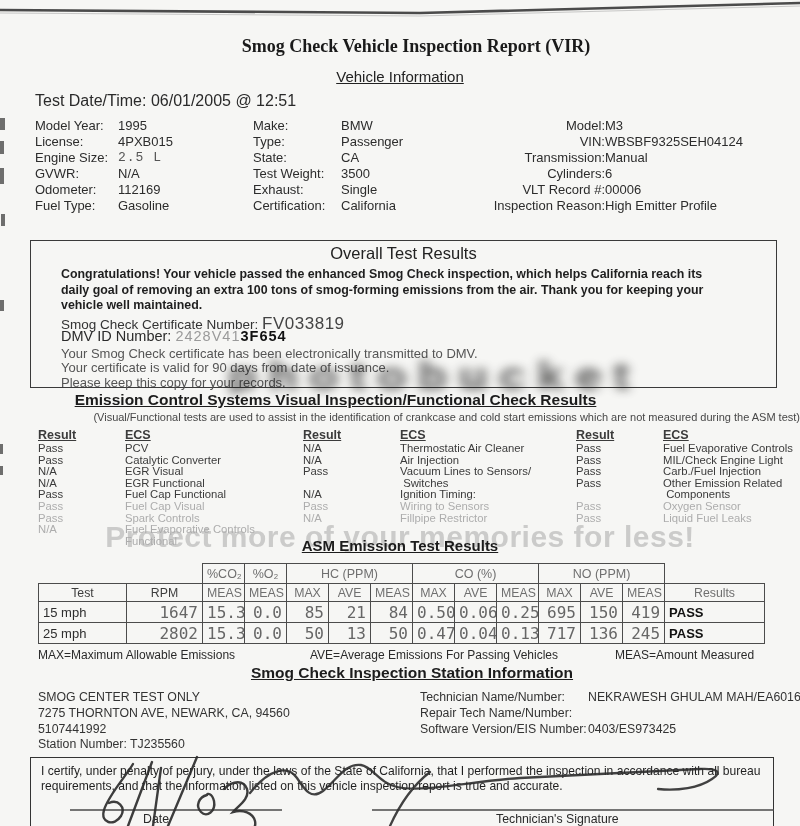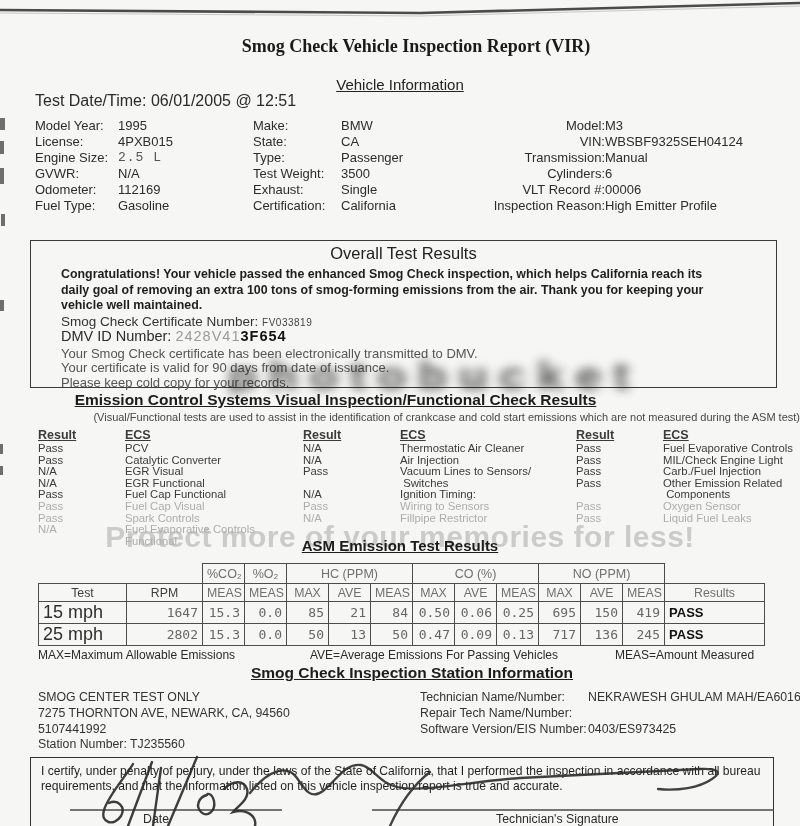--- a/index.html
+++ b/index.html
@@ -3,40 +3,40 @@
 <meta charset="utf-8">
 <style>
   html,body{margin:0;padding:0;}
   body{width:800px;height:826px;position:relative;overflow:hidden;
        background:#f6f6f4;font-family:"Liberation Sans",sans-serif;color:#222;}
   .abs{position:absolute;}
   
   .doc-title{top:36px;left:0;width:800px;text-align:center;
              font-family:"Liberation Serif",serif;font-weight:bold;font-size:18px;color:#1a1a1a;padding-left:16px;}
   .doc-subtitle{top:68px;left:0;width:800px;text-align:center;font-size:15px;color:#222;
-                text-decoration:underline;margin-top:8px;}
+                text-decoration:underline;}
   .test-date{top:92px;left:35px;font-size:16px;color:#2a2a2a;}
   
   .vcol{top:118px;font-size:13px;color:#2c2c2c;line-height:16px;}
   .vcol1{left:35px;width:215px;}
   .vcol2{left:253px;width:212px;}
   .vcol3{left:468px;width:325px;text-align:right;}
   .vrow{display:flex;}
   .vcol1 .vlab{width:83px;flex:none;}
   .vcol2 .vlab{width:88px;flex:none;}
   .vcol3 .vlab{width:137px;flex:none;}
   .vval{white-space:nowrap;}
   .mono{font-family:"Liberation Mono",monospace;color:#555;letter-spacing:1px;}
   
   .overall-box{left:30px;top:240px;width:745px;height:146px;border:1.6px solid #3a3a3a;}
   .overall-title{top:3px;left:0;width:745px;text-align:center;font-size:16.5px;color:#222;}
   .congrats{top:26px;left:30px;width:690px;font-weight:bold;font-size:12.4px;line-height:15.6px;
             color:#1e1e1e;white-space:pre-line;}
   .cert-line{top:73px;left:30px;font-size:13.5px;color:#333;}
-  .cert-value{font-size:10px;color:#444;letter-spacing:.5px;}
+  .cert-value{font-size:17px;color:#444;letter-spacing:.5px;}
   .dmv-line{top:87px;left:30px;font-size:14.5px;color:#2b2b2b;}
   .dmv-faded{color:#9a9a9a;letter-spacing:1px;}
   .dmv-bold{font-weight:bold;color:#111;letter-spacing:1px;}
   .notes{top:106px;left:30px;font-size:13px;line-height:14.3px;color:#555;}
   
   .wm-dark{left:228px;top:354px;width:572px;height:40px;overflow:hidden;
            font-size:40px;font-weight:bold;color:#141414;opacity:.72;
            filter:blur(5px);letter-spacing:10px;transform:scaleX(1.18);transform-origin:left;
            white-space:nowrap;z-index:6;}
   .wm-slogan{left:0;top:520px;width:800px;text-align:center;font-size:30px;font-weight:bold;
@@ -61,22 +61,22 @@
   .asm-heading{top:537px;left:0;width:800px;text-align:center;font-weight:bold;font-size:15px;
                color:#1c1c1c;text-decoration:underline;z-index:2;}
   table.asm{position:absolute;left:38px;top:563px;width:726px;border-collapse:collapse;
             table-layout:fixed;z-index:2;}
   table.asm td{border:1px solid #4c4c4c;padding:0 4px;overflow:hidden;white-space:nowrap;}
   table.asm td.nob{border:none;background:transparent;}
   .asm-group td{height:19px;text-align:center;color:#6f6f6f;font-size:12.5px;}
   .asm-colhead td{height:17px;text-align:center;color:#6f6f6f;font-size:12.3px;}
   .asm-colhead td.dark{color:#3d3d3d;}
   .asm-data td{height:20px;}
-  .asm-data .tlabel{font-size:18px;color:#2e2e2e;}
-  .asm-data .num{text-align:right;font-family:"DejaVu Sans Mono",monospace;font-size:13px;color:#666;}
+  .asm-data .tlabel{font-size:13px;color:#2e2e2e;}
+  .asm-data .num{text-align:right;font-family:"DejaVu Sans Mono",monospace;font-size:16px;color:#666;}
   .asm-data .pass{font-weight:bold;font-size:13px;color:#111;}
   .asm-notes{left:38px;top:648px;width:727px;display:flex;font-size:12px;color:#2a2a2a;z-index:2;}
   .asm-notes .n1{width:272px;} .asm-notes .n2{width:305px;} .asm-notes .n3{width:150px;}
   
   .sta-heading{top:664px;left:12px;width:800px;text-align:center;font-weight:bold;font-size:15.5px;
                color:#1c1c1c;text-decoration:underline;}
   .sta-left{top:690px;left:38px;font-size:12.3px;line-height:15.8px;color:#333;}
   .sta-right{top:690px;left:420px;font-size:12.3px;line-height:15.8px;color:#333;}
   .sta-rrow{display:flex;}
   .sta-rlab{width:168px;flex:none;}
@@ -123,26 +123,26 @@
         <span class="vlab">Fuel Type:</span>
         <span class="vval">Gasoline</span>
       </div>
   </div>
   <div class="abs vcol vcol2">
     <div class="vrow">
         <span class="vlab">Make:</span>
         <span class="vval">BMW</span>
       </div>
     <div class="vrow">
+        <span class="vlab">Type:</span>
+        <span class="vval">Passenger</span>
+      </div>
+    <div class="vrow">
         <span class="vlab">State:</span>
         <span class="vval">CA</span>
-      </div>
-    <div class="vrow">
-        <span class="vlab">Type:</span>
-        <span class="vval">Passenger</span>
       </div>
     <div class="vrow">
         <span class="vlab">Test Weight:</span>
         <span class="vval">3500</span>
       </div>
     <div class="vrow">
         <span class="vlab">Exhaust:</span>
         <span class="vval">Single</span>
       </div>
     <div class="vrow">
@@ -186,21 +186,21 @@
       <span>Smog Check Certificate Number:</span>
       <span class="cert-value">FV033819</span>
     </div>
     <div class="abs dmv-line">
       <span>DMV ID Number:</span>
       <span class="dmv-faded">2428V41</span><span class="dmv-bold">3F654</span>
     </div>
     <div class="abs notes">
       <div>Your Smog Check certificate has been electronically transmitted to DMV.</div>
       <div>Your certificate is valid for 90 days from date of issuance.</div>
-      <div>Please keep cold copy for your records.</div>
+      <div>Please keep this copy for your records.</div>
     </div>
   </div>
 
   <div class="abs wm-dark">photobucket</div>
   <div class="abs wm-slogan">Protect more of your memories for less!</div>
 
   <div class="abs ecs-heading">Emission Control Systems Visual Inspection/Functional Check Results</div>
   <div class="abs ecs-sub">(Visual/Functional tests are used to assist in the identification of crankcase and cold start emissions which are not measured during the ASM test)</div>
 
   <div class="abs ecs-col ecs-col1">
@@ -369,21 +369,21 @@
     </tr>
     <tr class="asm-data">
       <td class="tlabel">25 mph</td>
       <td class="num">2802</td>
       <td class="num">15.3</td>
       <td class="num">0.0</td>
       <td class="num">50</td>
       <td class="num">13</td>
       <td class="num">50</td>
       <td class="num">0.47</td>
-      <td class="num">0.09</td>
+      <td class="num">0.04</td>
       <td class="num">0.13</td>
       <td class="num">717</td>
       <td class="num">136</td>
       <td class="num">245</td>
       <td class="pass">PASS</td>
     </tr>
   </tbody>
     </table>
 
   <div class="abs asm-notes">

